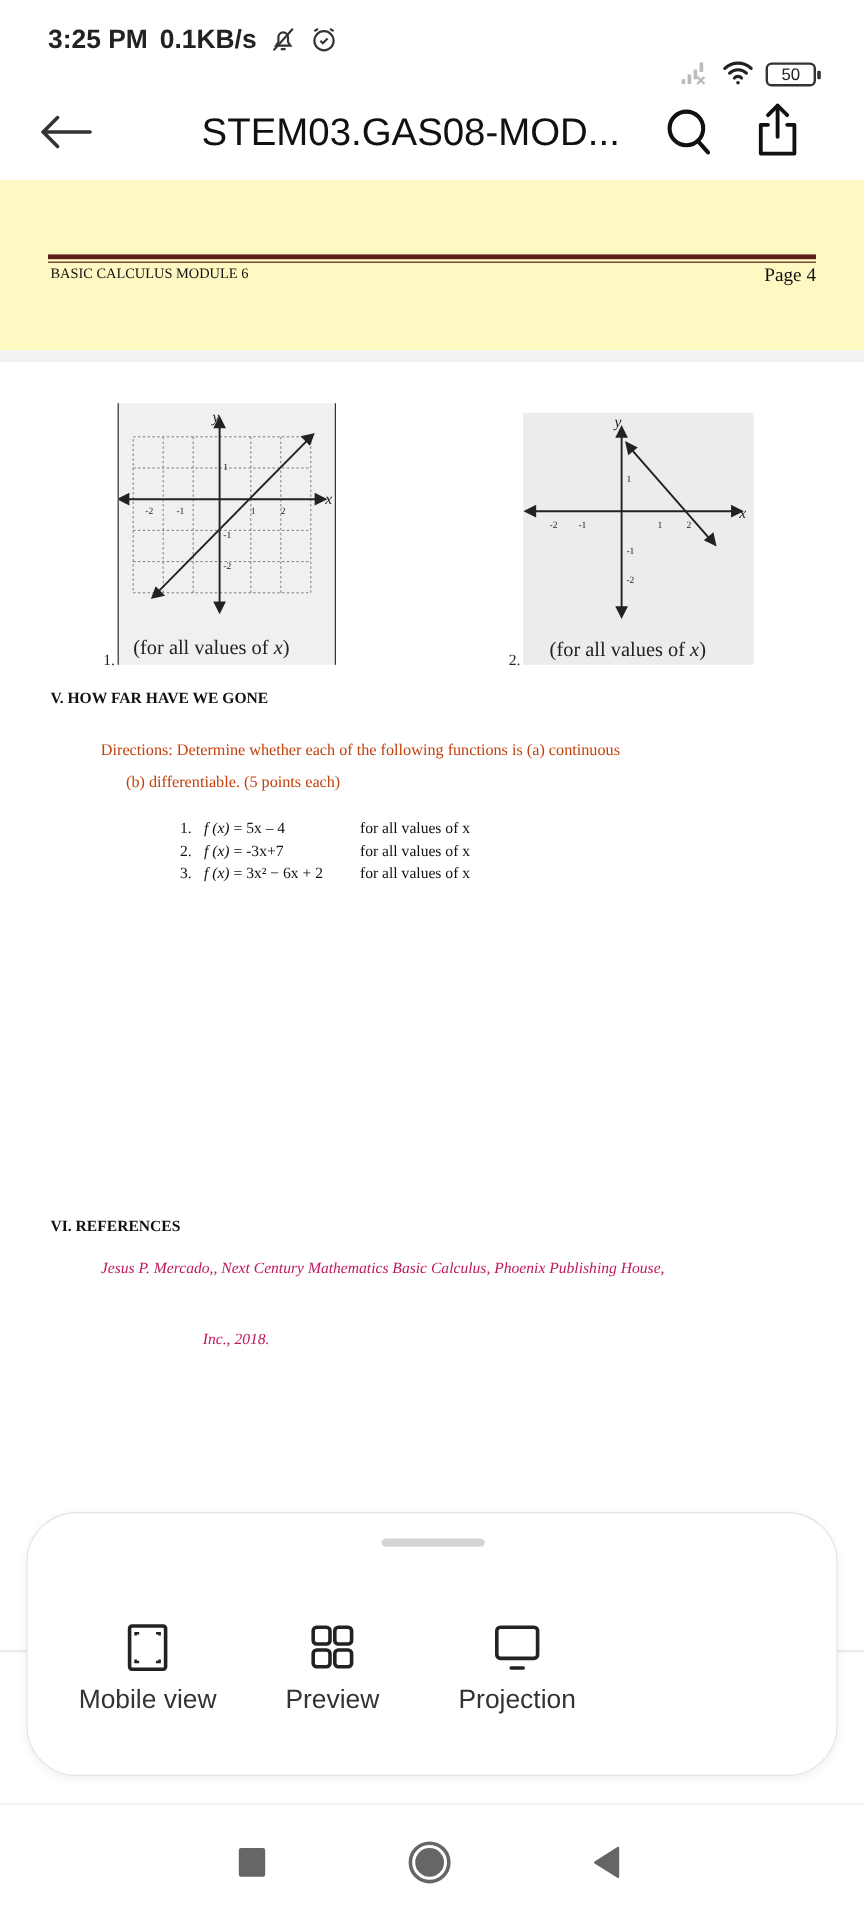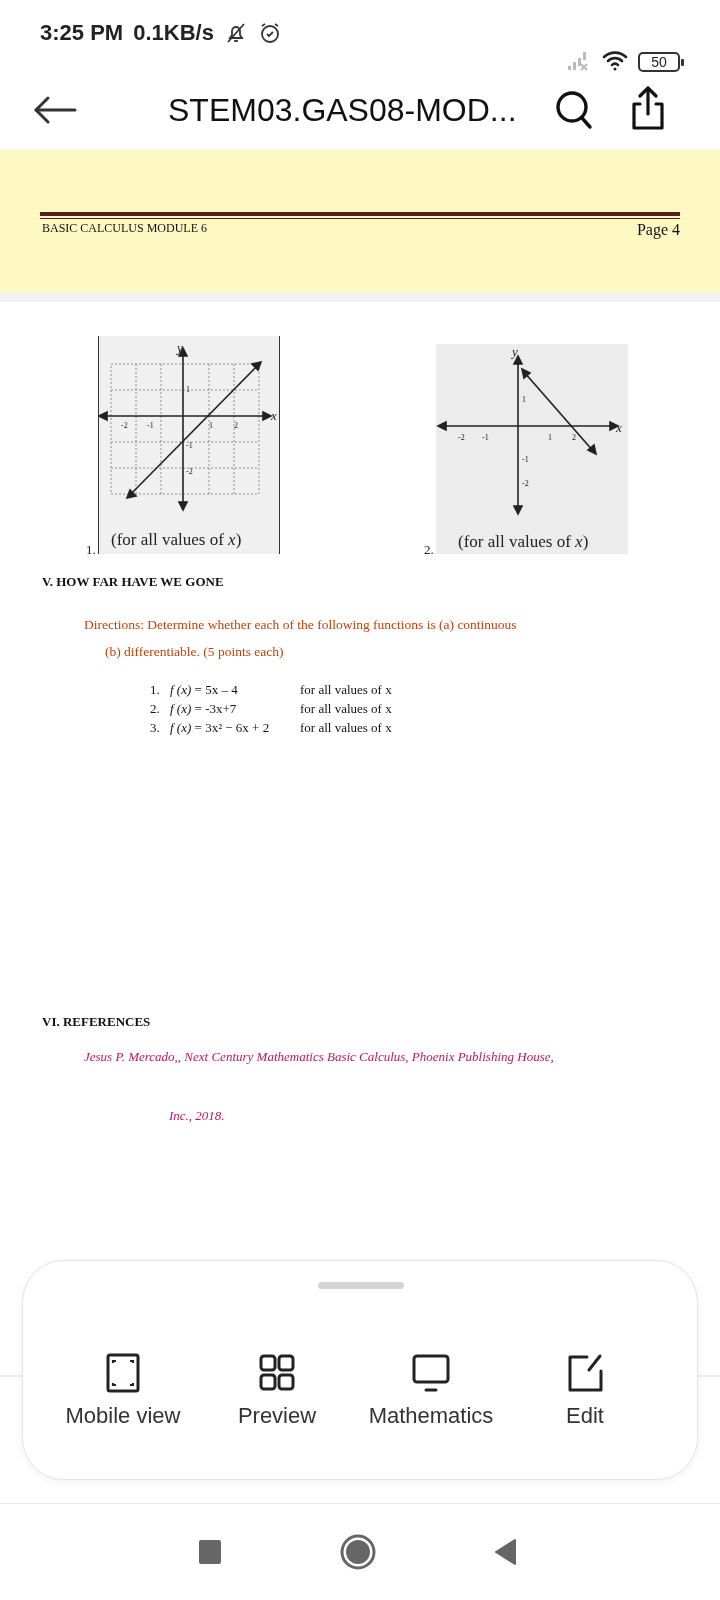--- a/index.html
+++ b/index.html
@@ -259,28 +259,21 @@
         <rect x="4" y="22" width="14" height="14" rx="3"></rect>
         <rect x="22" y="22" width="14" height="14" rx="3"></rect>
       </svg>
     <span class="lbl">Preview</span>
   </div>
   <div class="sheet-action" style="left:333px;">
     <svg class="ic" viewBox="0 0 40 40" fill="none" stroke="#222" stroke-width="3">
         <rect x="3" y="3" width="34" height="26" rx="3"></rect>
         <path d="M15 37h10" stroke-linecap="round"></path>
       </svg>
-    <span class="lbl">Mathematics</span>
-  </div>
-  <div class="sheet-action" style="left:487px;">
-    <svg class="ic" viewBox="0 0 40 40" fill="none" stroke="#222" stroke-width="3" stroke-linecap="round" stroke-linejoin="round">
-        <path d="M22 4H5v33h31V18"></path>
-        <path d="M35 3L24 17"></path>
-      </svg>
-    <span class="lbl">Edit</span>
+    <span class="lbl">Projection</span>
   </div>
 </div>
 
 <div class="nav-divider"></div>
 <div class="nav-bar">
   <div class="nav-btn" style="left:190px;">
     <svg width="24" height="26" viewBox="0 0 24 26">
         <rect x="1" y="1" width="22" height="24" rx="2" fill="#666"></rect>
       </svg>
   </div>

